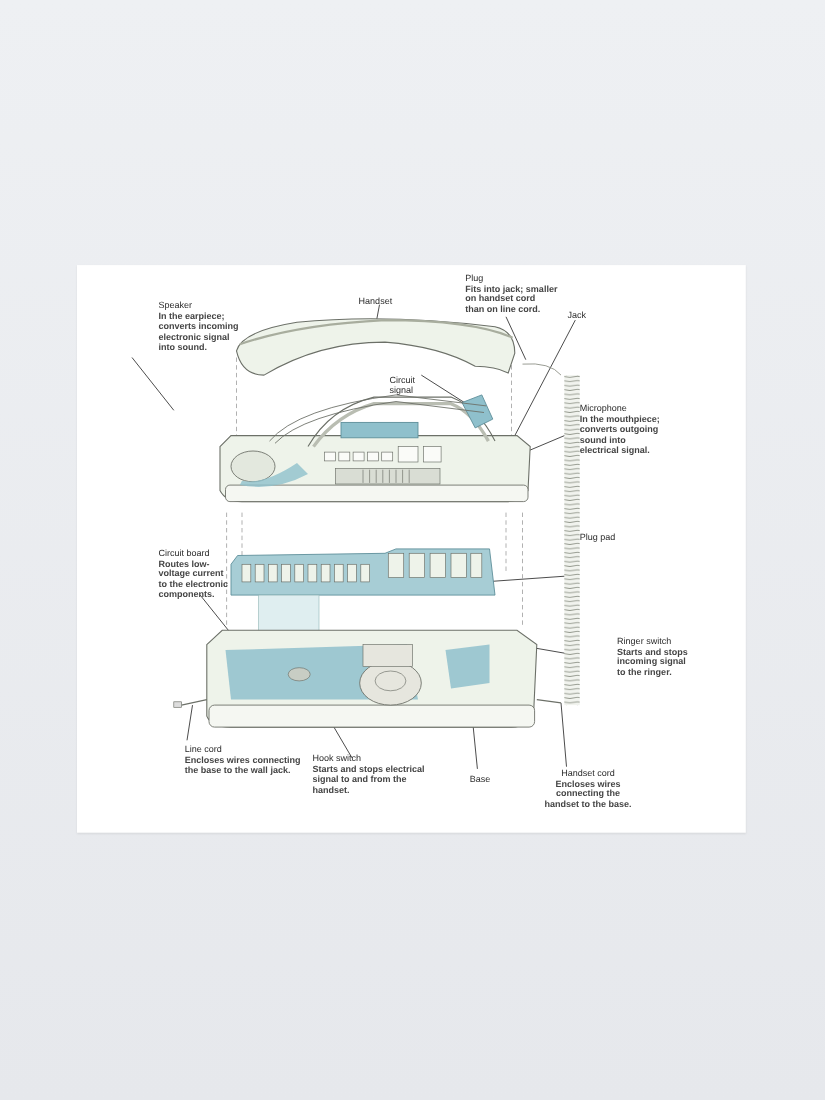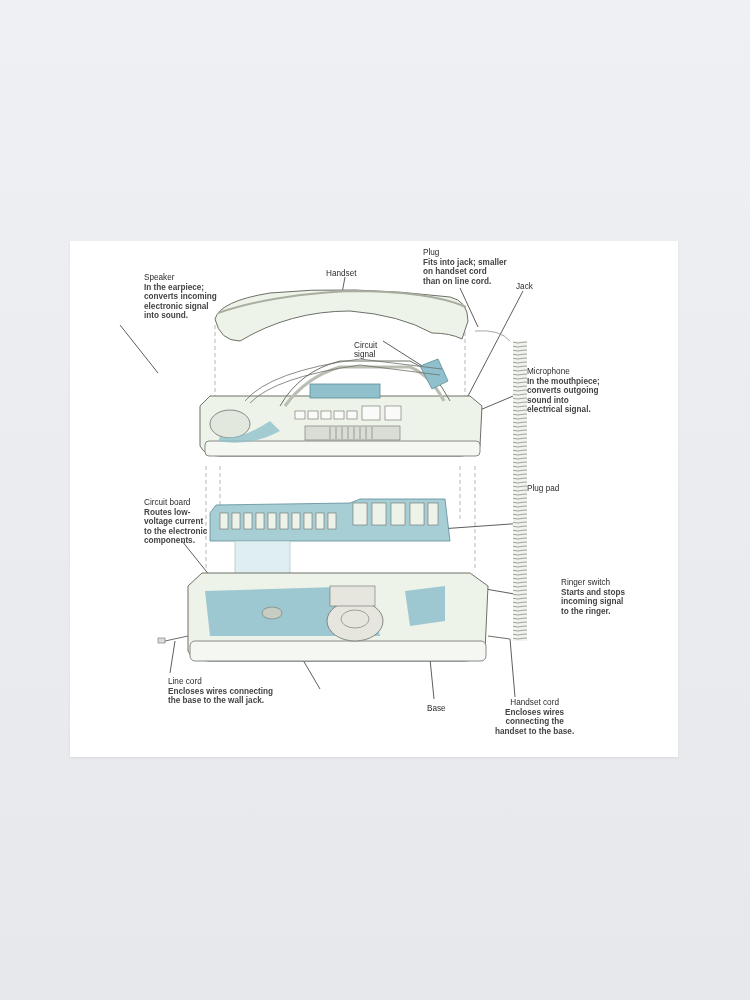--- a/index.html
+++ b/index.html
@@ -169,20 +169,26 @@
     <span class="t">Ringer switch</span>
     <span class="d">Starts and stops
 incoming signal
 to the ringer.</span>
   </div>
   <div class="lbl" style="left:74px;top:436px;margin-left:24px;">
     <span class="t">Line cord</span>
     <span class="d">Encloses wires connecting
 the base to the wall jack.</span>
   </div>
+  <div class="lbl" style="left:214px;top:444px;">
+    <span class="t">Hook switch</span>
+    <span class="d">Starts and stops electrical
+signal to and from the
+handset.</span>
+  </div>
   <div class="lbl" style="left:357px;top:463px;">
     <span class="t">Base</span>
   </div>
   <div class="lbl" style="left:425px;top:457px;text-align:center;">
     <span class="t">Handset cord</span>
     <span class="d">Encloses wires
 connecting the
 handset to the base.</span>
   </div>
 </div>

